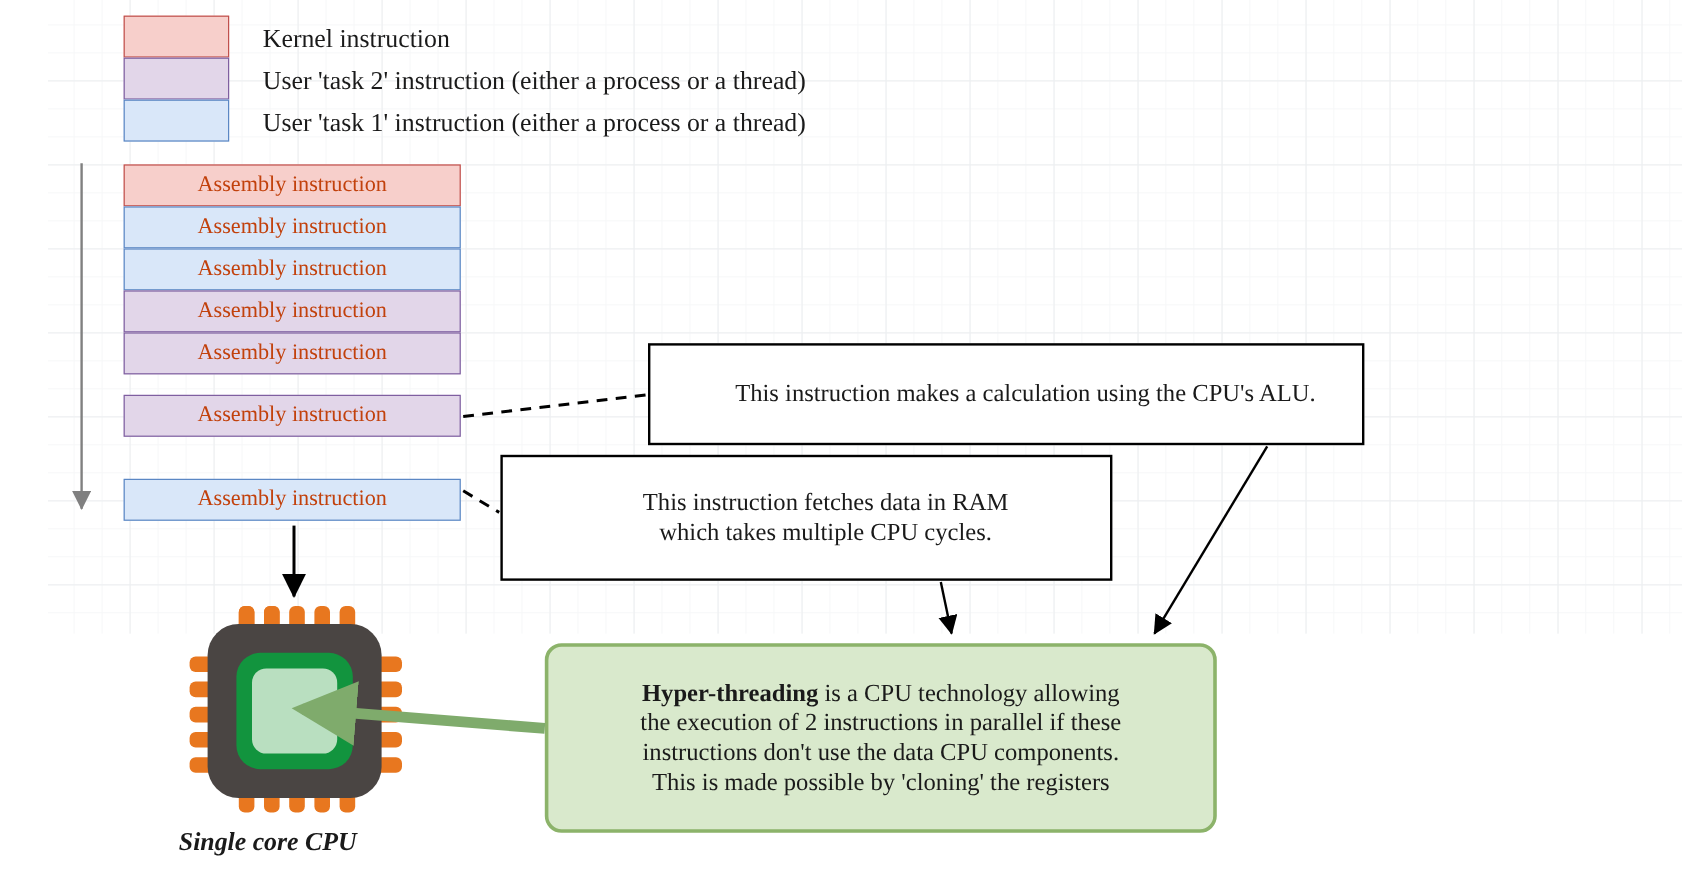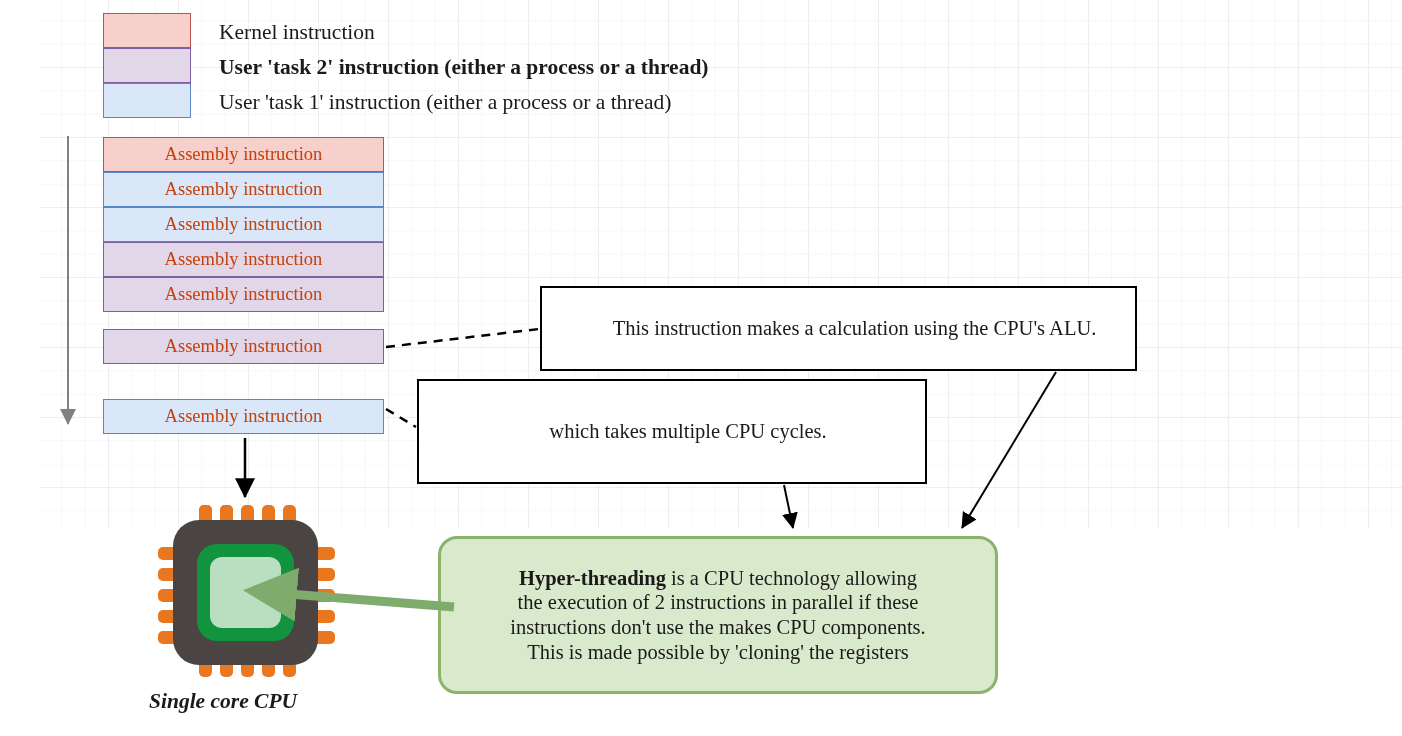--- a/index.html
+++ b/index.html
@@ -57,43 +57,44 @@
 </head>
 <body>
 
 <div id="canvas">
 
   <div class="swatch k-red" style="left:63px;top:13px;"></div>
   <div class="swatch k-purple" style="left:63px;top:48px;"></div>
   <div class="swatch k-blue" style="left:63px;top:83px;"></div>
 
   <div class="legend-label" style="left:179px;top:22px;">Kernel instruction</div>
-  <div class="legend-label" style="left:179px;top:57px;font-weight:bold;">User 'task 2' instruction (either a process or a thread)</div>
+  <div class="legend-label" style="left:179px;top:57px;">User 'task 2' instruction (either a process or a thread)</div>
   <div class="legend-label" style="left:179px;top:92px;">User 'task 1' instruction (either a process or a thread)</div>
 
   <div class="instr k-red" style="top:137px;">Assembly instruction</div>
   <div class="instr k-blue" style="top:172px;">Assembly instruction</div>
   <div class="instr k-blue" style="top:207px;">Assembly instruction</div>
   <div class="instr k-purple" style="top:242px;">Assembly instruction</div>
   <div class="instr k-purple" style="top:277px;">Assembly instruction</div>
   <div class="instr k-purple" style="top:329px;">Assembly instruction</div>
   <div class="instr k-blue" style="top:399px;">Assembly instruction</div>
 
   <div class="callout" style="left:500px;top:286px;width:597px;height:85px;">This instruction makes a calculation using the CPU's ALU.</div>
 
   <div class="callout" style="left:377px;top:379px;width:510px;height:105px;flex-direction:column;">
+    <span>This instruction fetches data in RAM</span>
     <span>which takes multiple CPU cycles.</span>
   </div>
 
-  <div class="greenbox" style="left:398px;top:536px;width:560px;height:158px;flex-direction:column;">
+  <div class="greenbox" style="left:414px;top:536px;width:560px;height:158px;flex-direction:column;border-radius:14px;">
     <div>
       <b>Hyper-threading</b><span> is a CPU technology allowing</span>
     </div>
     <div>the execution of 2 instructions in parallel if these</div>
-    <div>instructions don't use the makes CPU components.</div>
+    <div>instructions don't use the data CPU components.</div>
     <div>This is made possible by 'cloning' the  registers</div>
   </div>
 
   <div class="pin" style="left:159px;top:505px;width:13px;height:32px;"></div>
   <div class="pin" style="left:180px;top:505px;width:13px;height:32px;"></div>
   <div class="pin" style="left:201px;top:505px;width:13px;height:32px;"></div>
   <div class="pin" style="left:222px;top:505px;width:13px;height:32px;"></div>
   <div class="pin" style="left:243px;top:505px;width:13px;height:32px;"></div>
   <div class="pin" style="left:180px;top:505px;width:13px;height:32px;"></div>
   <div class="pin" style="left:159px;top:505px;width:13px;height:32px;"></div>

